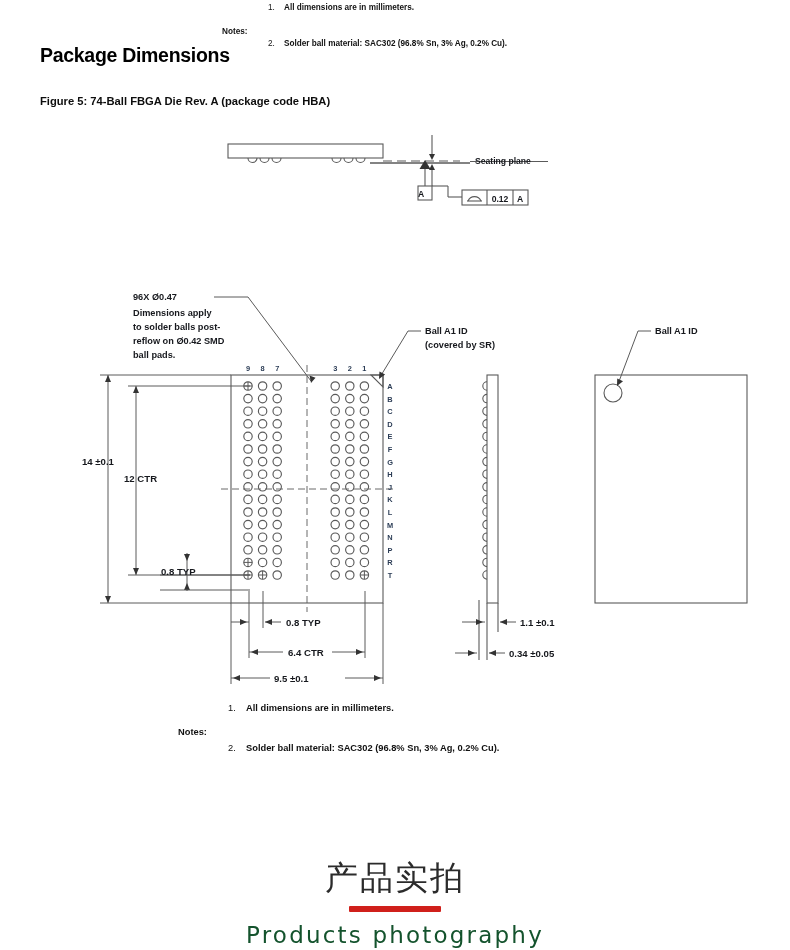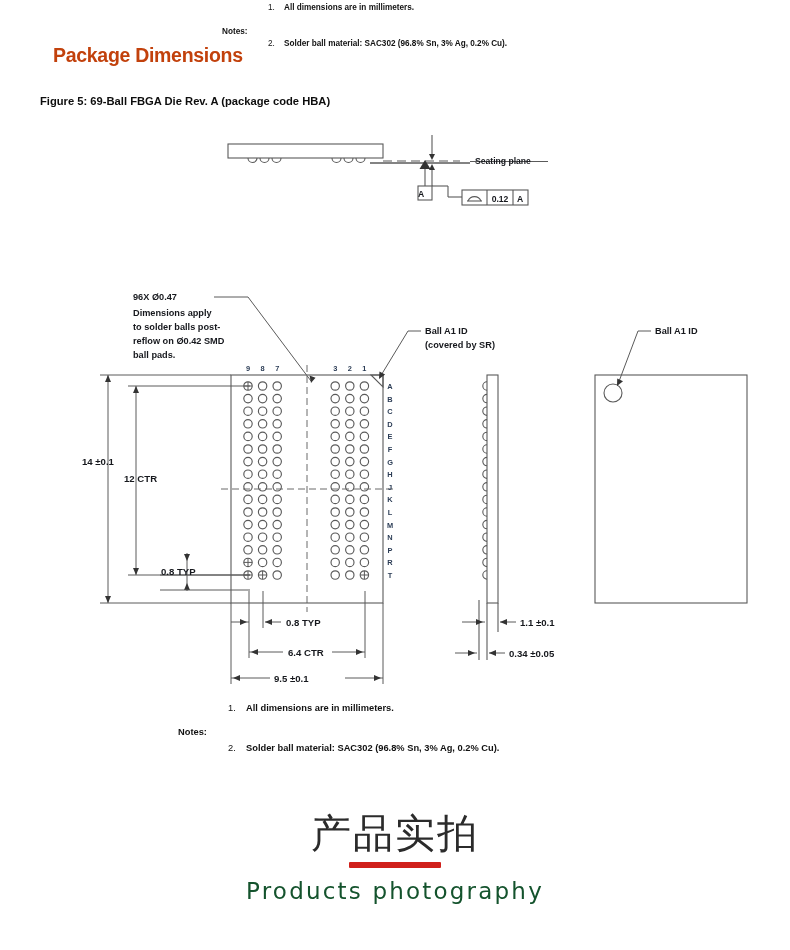--- a/index.html
+++ b/index.html
@@ -19,23 +19,23 @@
     position: absolute; left: 222px; top: 2px;
     font-size: 8.2px; line-height: 12px; color: #111;
   }
   .note-row { display: flex; }
   .note-label { width: 46px; font-weight: 600; margin-top: 24px; }
   .note-num { width: 16px; }
   .note-txt { white-space: nowrap; font-weight: bold; }
 
   
   .section-title {
-    position: absolute; left: 53px; top: 44px;
+    position: absolute; left: 40px; top: 44px;
     font-size: 19.5px; font-weight: bold; letter-spacing: -0.3px;
-    color: #c2410c;
+    color: #000000;
   }
   .figure-title {
     position: absolute; left: 40px; top: 95px;
     font-size: 11.2px; font-weight: bold; color: #0d0d0d;
   }
 
   
   .drawing { position: absolute; left: 0; top: 0; width: 774px; height: 760px; }
   .drawing svg { display: block; }
 
@@ -61,21 +61,21 @@
     position: absolute; left: 178px; top: 700px;
     font-size: 9.3px; line-height: 16px; color: #111;
   }
   .bottom-notes .note-label { width: 50px; font-weight: 600; }
   .bottom-notes .note-num { width: 18px; }
 
   
   .promo { position: absolute; left: 0; top: 812px; width: 790px; text-align: center; }
   .promo-cn {
     font-family: Liberation Serif, serif;
-    font-size: 40px; color: #2b2b2b; letter-spacing: 2px; line-height: 44px;
+    font-size: 33px; color: #2b2b2b; letter-spacing: 2px; line-height: 44px; margin-top: 44px;
   }
   .promo-bar {
     width: 92px; height: 6px; background: #d0201b;
     margin: 6px auto 10px auto; border-radius: 1px;
   }
   .promo-en {
     font-family: "DejaVu Sans", sans-serif;
     font-size: 23px; color: #14532d; letter-spacing: 2.2px;
   }
 </style>
@@ -89,21 +89,21 @@
     <span class="note-txt">All dimensions are in millimeters.</span>
   </div>
   <div class="note-row">
     <span class="note-label"></span>
     <span class="note-num">2.</span>
     <span class="note-txt">Solder ball material: SAC302 (96.8% Sn, 3% Ag, 0.2% Cu).</span>
   </div>
 </div>
 
 <div class="section-title">Package Dimensions</div>
-<div class="figure-title">Figure 5: 69-Ball FBGA Die Rev. A (package code HBA)</div>
+<div class="figure-title">Figure 5: 74-Ball FBGA Die Rev. A (package code HBA)</div>
 
 <div class="drawing">
 <svg width="790" height="760" viewBox="0 0 790 760" xmlns="http://www.w3.org/2000/svg">
   <g fill="none" stroke="#5a5a5a" stroke-width="1.1">
 
     <g>
       <rect x="228" y="144" width="155" height="14"></rect>
 
       <path d="M248 158 a4.5 4.5 0 0 0 9 0"></path>
       <path d="M260 158 a4.5 4.5 0 0 0 9 0"></path>

